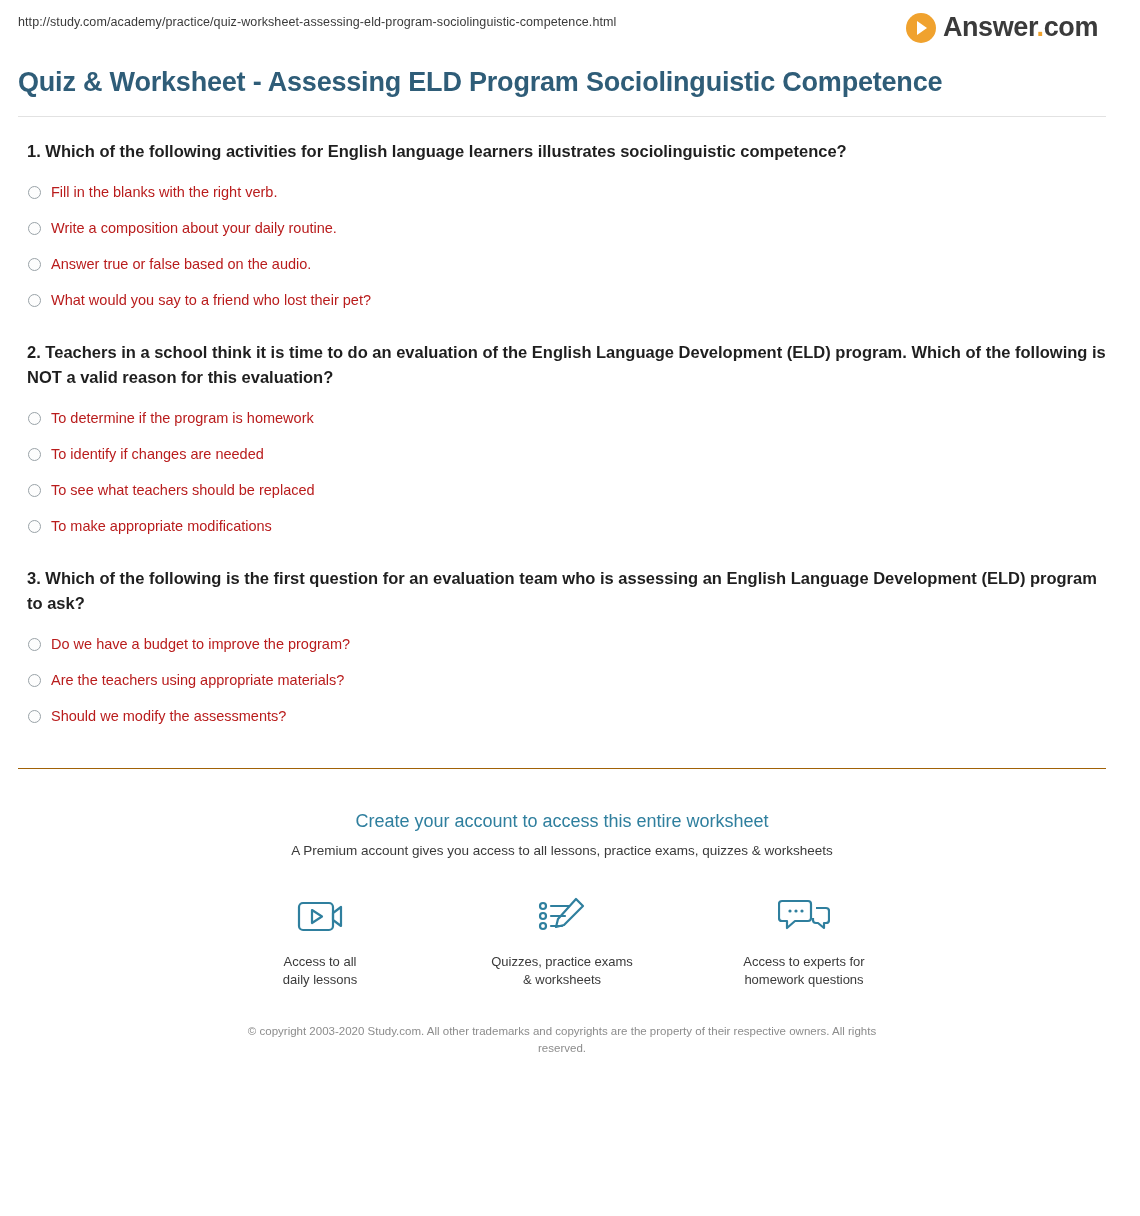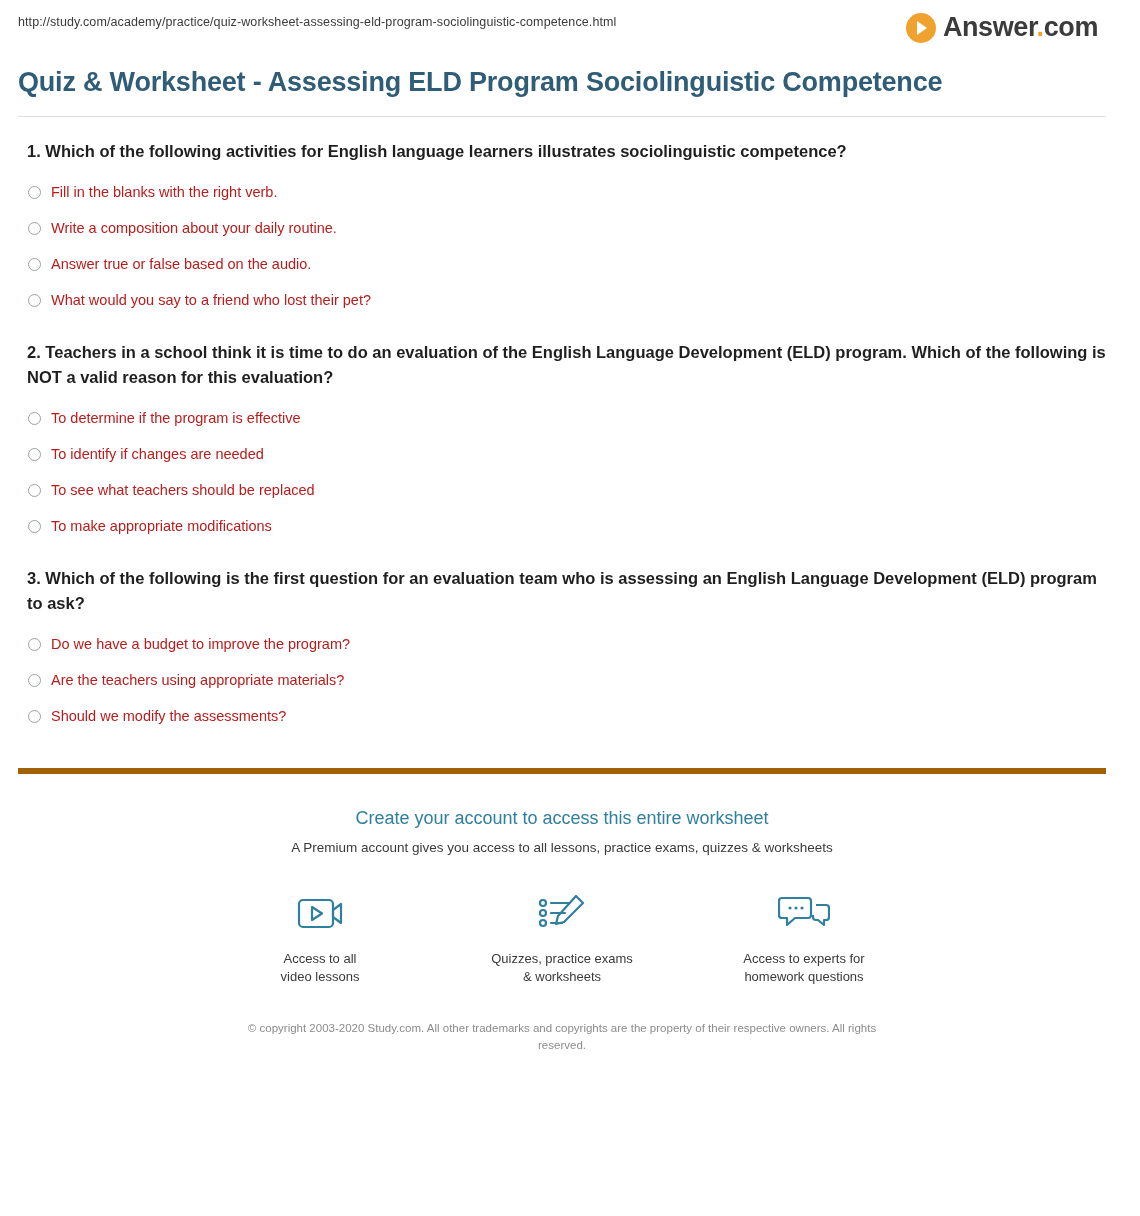--- a/index.html
+++ b/index.html
@@ -115,22 +115,22 @@
     height: 11px;
     border: 1px solid #9aa3a8;
     border-radius: 50%;
     background: #fdfdfd;
     display: inline-block;
   }
 
   
   .promo {
     margin-top: 34px;
-    border-top: 6px solid #a16207;
-    padding-top: 32px;
+    border-top: 1px solid #a16207;
+    padding-top: 40px;
     text-align: center;
   }
   .promo-title {
     font-size: 18px;
     color: #2f7f9e;
     line-height: 24px;
     margin-bottom: 8px;
   }
   .promo-sub {
     font-size: 13.5px;
@@ -207,21 +207,21 @@
         <span>What would you say to a friend who lost their pet?</span>
       </li>
     </ul>
   </div>
 
   <div class="question-block">
     <p class="question-text">2. Teachers in a school think it is time to do an evaluation of the English Language Development (ELD) program. Which of the following is NOT a valid reason for this evaluation?</p>
     <ul class="choices">
       <li class="choice">
         <span class="radio"></span>
-        <span>To determine if the program is effective</span>
+        <span>To determine if the program is homework</span>
       </li>
       <li class="choice">
         <span class="radio"></span>
         <span>To identify if changes are needed</span>
       </li>
       <li class="choice">
         <span class="radio"></span>
         <span>To see what teachers should be replaced</span>
       </li>
       <li class="choice">
@@ -257,21 +257,21 @@
 
       <div class="feature">
         <div class="feature-icon">
           <svg width="50" height="44" viewBox="0 0 50 44" fill="none" stroke="#2f7f9e" stroke-width="2.2">
             <rect x="4" y="8" width="34" height="27" rx="4"></rect>
             <path d="M38 18 L46 12 L46 31 L38 25 Z" stroke-linejoin="round"></path>
             <path d="M17 15 L27 21.5 L17 28 Z" stroke-linejoin="round"></path>
           </svg>
         </div>
         <div class="feature-label">Access to all
-video lessons</div>
+daily lessons</div>
       </div>
 
       <div class="feature">
         <div class="feature-icon">
           <svg width="52" height="44" viewBox="0 0 52 44" fill="none" stroke="#2f7f9e" stroke-width="2.2">
             <circle cx="7" cy="11" r="3"></circle>
             <circle cx="7" cy="21" r="3"></circle>
             <circle cx="7" cy="31" r="3"></circle>
             <line x1="15" y1="11" x2="33" y2="11" stroke-linecap="round"></line>
             <line x1="15" y1="21" x2="29" y2="21" stroke-linecap="round"></line>

